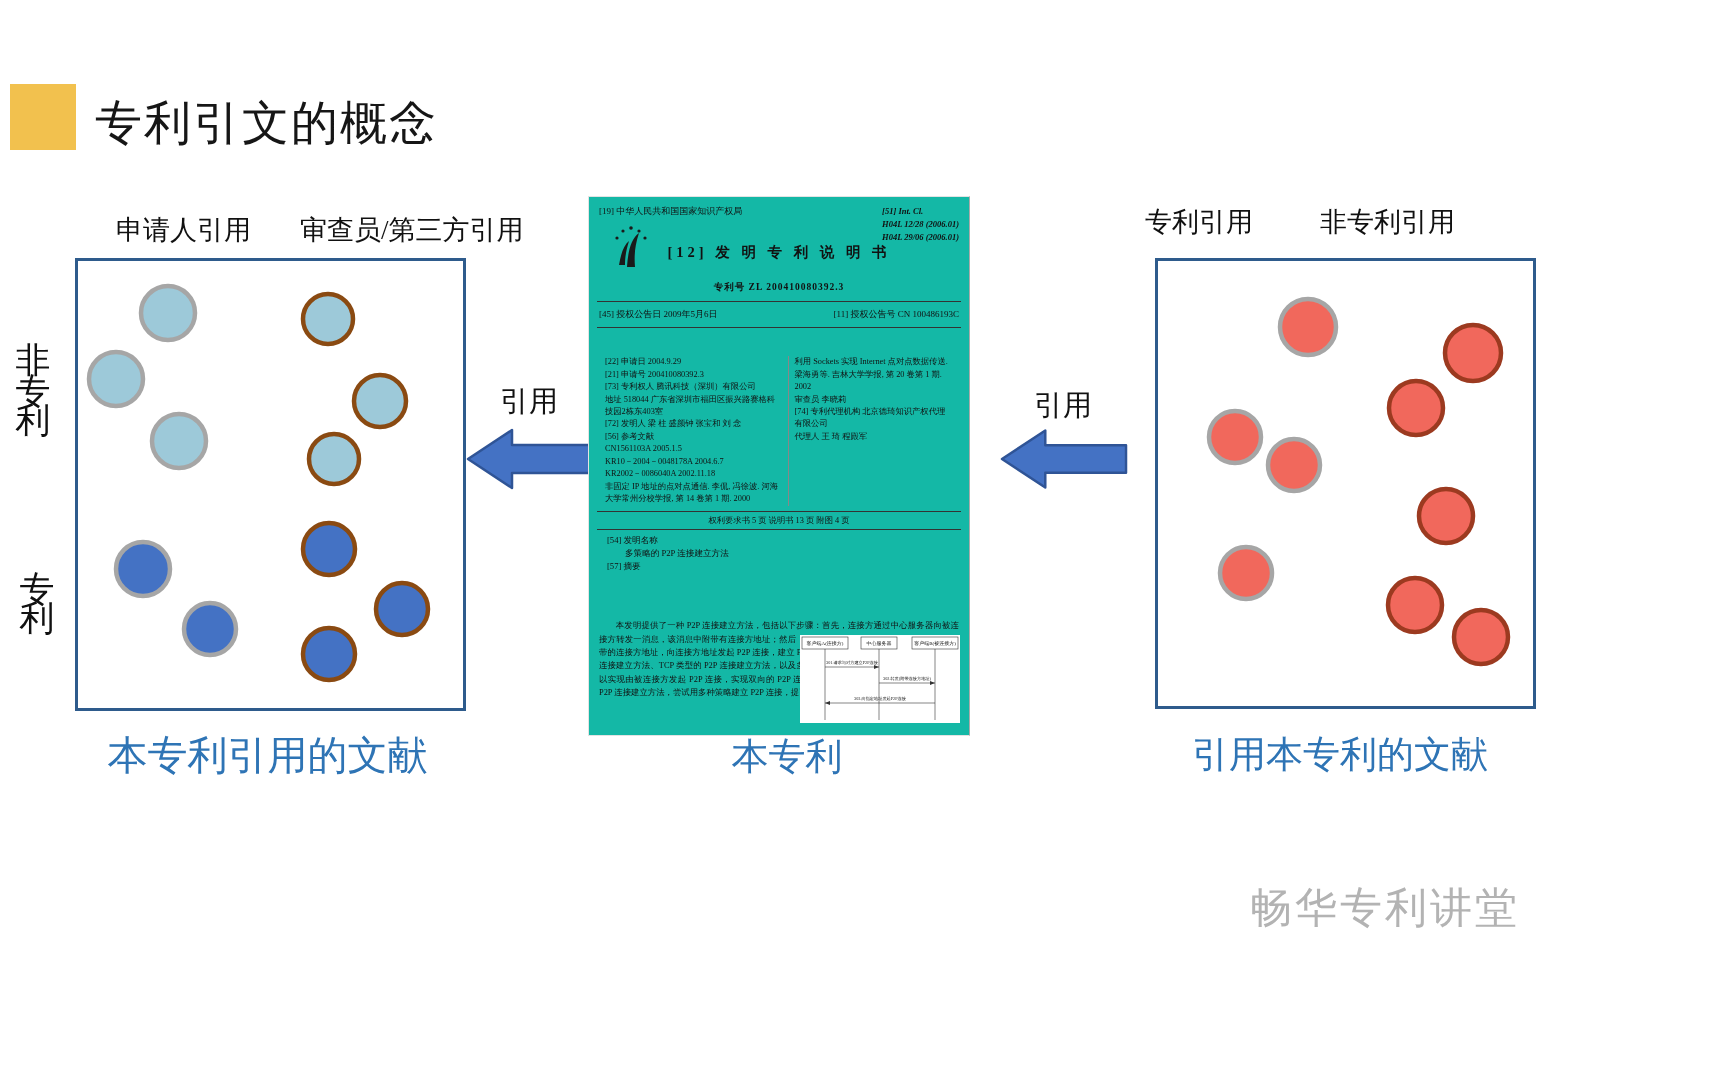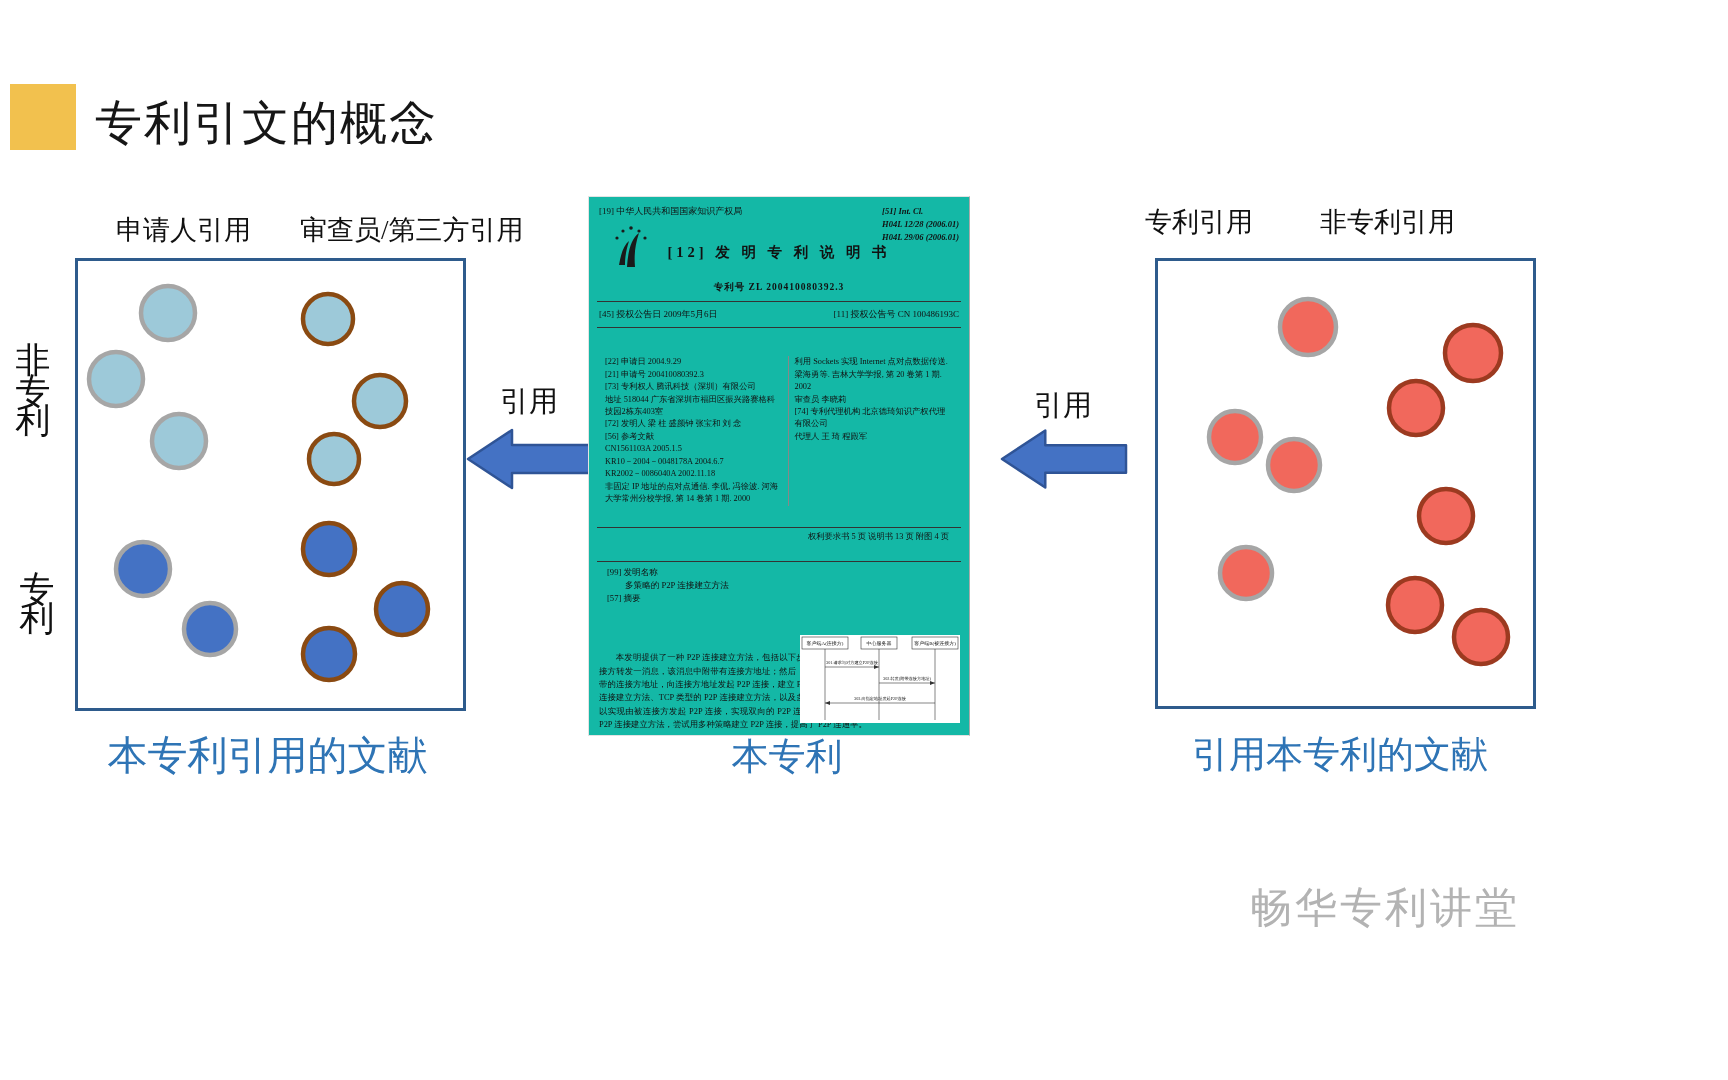--- a/index.html
+++ b/index.html
@@ -55,21 +55,21 @@
   .doc-intcl{font-size:8.5px;font-weight:bold;font-style:italic;white-space:pre-line;line-height:1.5;text-align:left;}
   .doc-logo{position:absolute;left:20px;top:26px;width:44px;height:46px;}
   .doc-type{text-align:center;font-size:14.5px;font-weight:bold;letter-spacing:4px;margin-top:0px;}
   .doc-patentno{text-align:center;font-size:9.5px;font-weight:bold;letter-spacing:1px;margin:19px 0 7px 0;}
   .doc-rule{border-top:1px solid #333;margin:0 8px;}
   .doc-grant-row{display:flex;justify-content:space-between;font-size:9px;padding:6px 10px;}
   .doc-cols{display:flex;padding:4px 8px 5px 8px;border-top:1px solid #333;margin:0 8px;}
   .doc-col{font-size:8.3px;line-height:1.5;white-space:pre-line;margin-top:24px;}
   .doc-col-left{flex:1.12;padding-right:5px;}
   .doc-col-right{flex:1;border-left:1px solid #888;padding-left:6px;}
-  .doc-pages{font-size:8.3px;text-align:right;padding:3px 12px;border-top:1px solid #333;margin:16px 8px;}
+  .doc-pages{font-size:8.3px;text-align:center;padding:3px 12px;border-top:1px solid #333;margin:0 8px;}
   .doc-54{font-size:8.6px;padding:4px 10px 0 10px;border-top:1px solid #333;margin:0 8px;line-height:1.55;}
   .doc-54 .indent{padding-left:18px;}
   .doc-abstract{font-size:8.4px;line-height:1.58;text-align:justify;padding:1px 10px 8px 10px;text-indent:2em;margin-top:45px;}
   .doc-figure{position:absolute;right:9px;bottom:12px;width:160px;height:88px;background:#fff;}
 </style>
 </head>
 <body>
 
 <div class="abs accent-square"></div>
 <div class="abs page-title">专利引文的概念</div>
@@ -138,21 +138,21 @@
 KR10－2004－0048178A    2004.6.7
 KR2002－0086040A    2002.11.18
 非固定 IP 地址的点对点通信.  李侃, 冯徐波. 河海大学常州分校学报, 第 14 卷第 1 期. 2000</div>
     <div class="doc-col doc-col-right">利用 Sockets 实现 Internet 点对点数据传送. 梁海勇等. 吉林大学学报, 第 20 卷第 1 期. 2002
 审查员  李晓莉
 [74] 专利代理机构  北京德琦知识产权代理有限公司
 代理人  王 琦  程殿军</div>
   </div>
   <div class="doc-pages">权利要求书 5 页  说明书 13 页  附图 4 页</div>
   <div class="doc-54">
-    <div>[99] 发明名称</div>
+    <div>[54] 发明名称</div>
     <div class="indent">多策略的 P2P 连接建立方法</div>
     <div>[57] 摘要</div>
   </div>
   <div class="doc-abstract">本发明提供了一种 P2P 连接建立方法，包括以下步骤：首先，连接方通过中心服务器向被连接方转发一消息，该消息中附带有连接方地址；然后，被连接方收到所述消息，读取该消息所附带的连接方地址，向连接方地址发起 P2P 连接，建立 P2P 连接。本发明还提供了 UDP 类型的 P2P 连接建立方法、TCP 类型的 P2P 连接建立方法，以及多策略 P2P 连接建立方法。使用本发明，可以实现由被连接方发起 P2P 连接，实现双向的 P2P 连接的发起建立；并且本发明提供的多策略 P2P 连接建立方法，尝试用多种策略建立 P2P 连接，提高了 P2P 连通率。</div>
   <svg class="doc-figure" viewBox="0 0 160 88">
     <g fill="none" stroke="#333" stroke-width="0.6">
       <rect x="2" y="2" width="46" height="12"></rect>
       <rect x="61" y="2" width="36" height="12"></rect>
       <rect x="112" y="2" width="46" height="12"></rect>
       <line x1="25" y1="14" x2="25" y2="85"></line>

